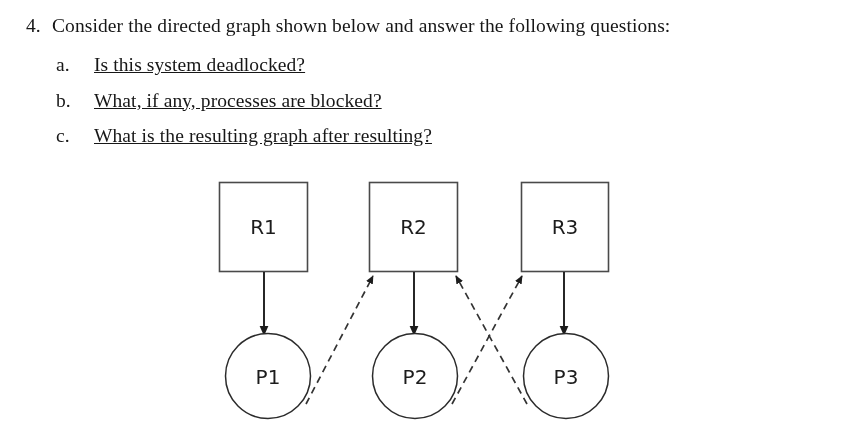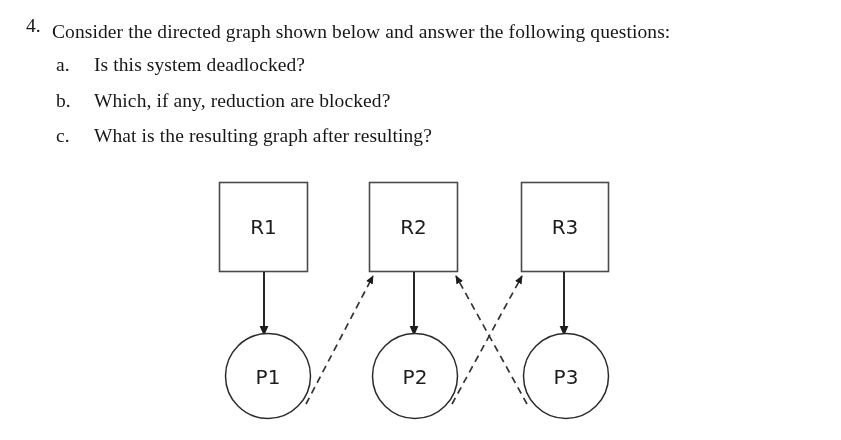--- a/index.html
+++ b/index.html
@@ -39,21 +39,20 @@
     width: 800px;
   }
   .q-main .q-marker {
     width: 26px;
     flex: 0 0 26px;
     text-align: left;
   }
   .q-main .q-text {
     flex: 1 1 auto;
     letter-spacing: 0.1px;
-    margin-top: 6px;
   }
 
   .sub-list {
     position: absolute;
     left: 56px;
     top: 54px;
     width: 760px;
   }
   .sub-item {
     display: flex;
@@ -62,20 +61,21 @@
     color: #171717;
     margin-bottom: 13.5px;
   }
   .sub-item .q-marker {
     width: 38px;
     flex: 0 0 38px;
   }
   .sub-item .q-text {
     flex: 1 1 auto;
     letter-spacing: 0.1px;
+    text-decoration: underline;
   }
 
   
   .diagram {
     position: absolute;
     left: 0;
     top: 0;
     width: 711px;
     height: 440px;
   }
@@ -102,21 +102,21 @@
 
   <div class="sub-list">
 
     <div class="sub-item">
       <span class="q-marker">a.</span>
       <span class="q-text">Is this system deadlocked?</span>
     </div>
 
     <div class="sub-item">
       <span class="q-marker">b.</span>
-      <span class="q-text">Which, if any, reduction are blocked?</span>
+      <span class="q-text">What, if any, processes are blocked?</span>
     </div>
 
     <div class="sub-item">
       <span class="q-marker">c.</span>
       <span class="q-text">What is the resulting graph after resulting?</span>
     </div>
 
   </div>
 </div>
 

